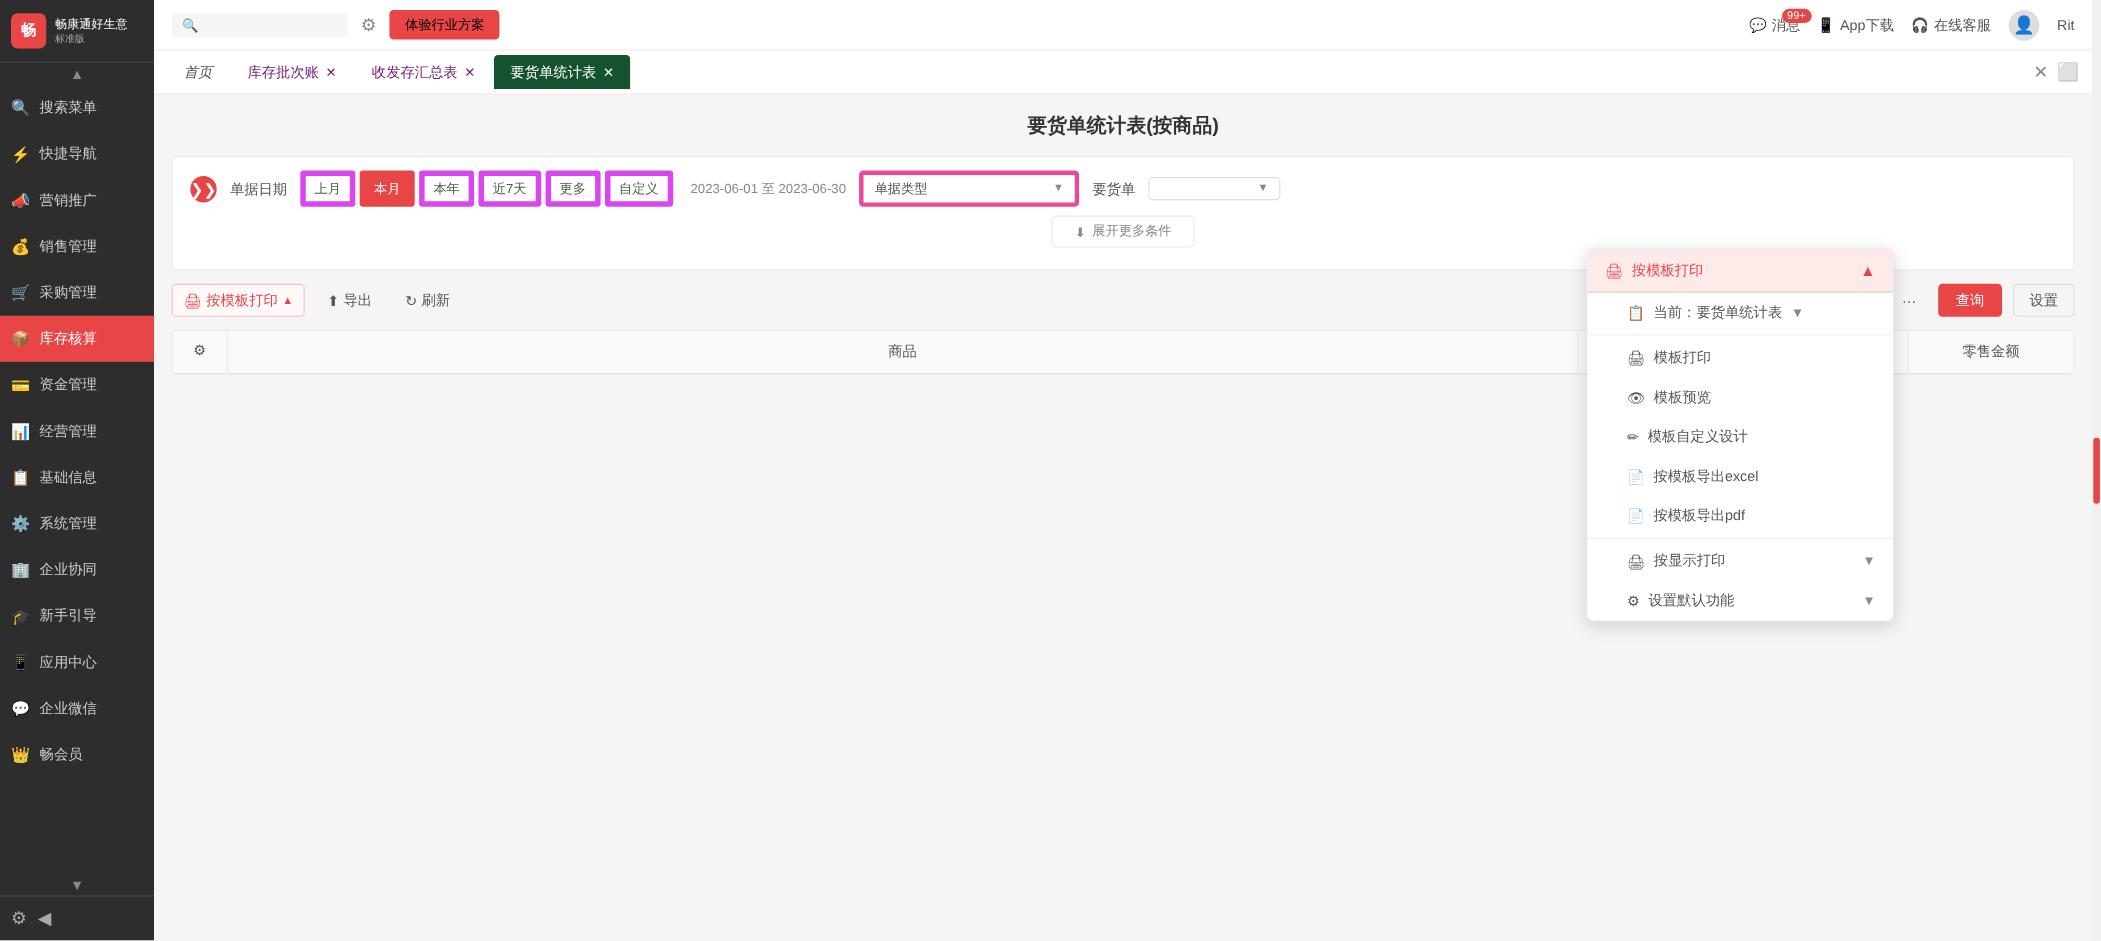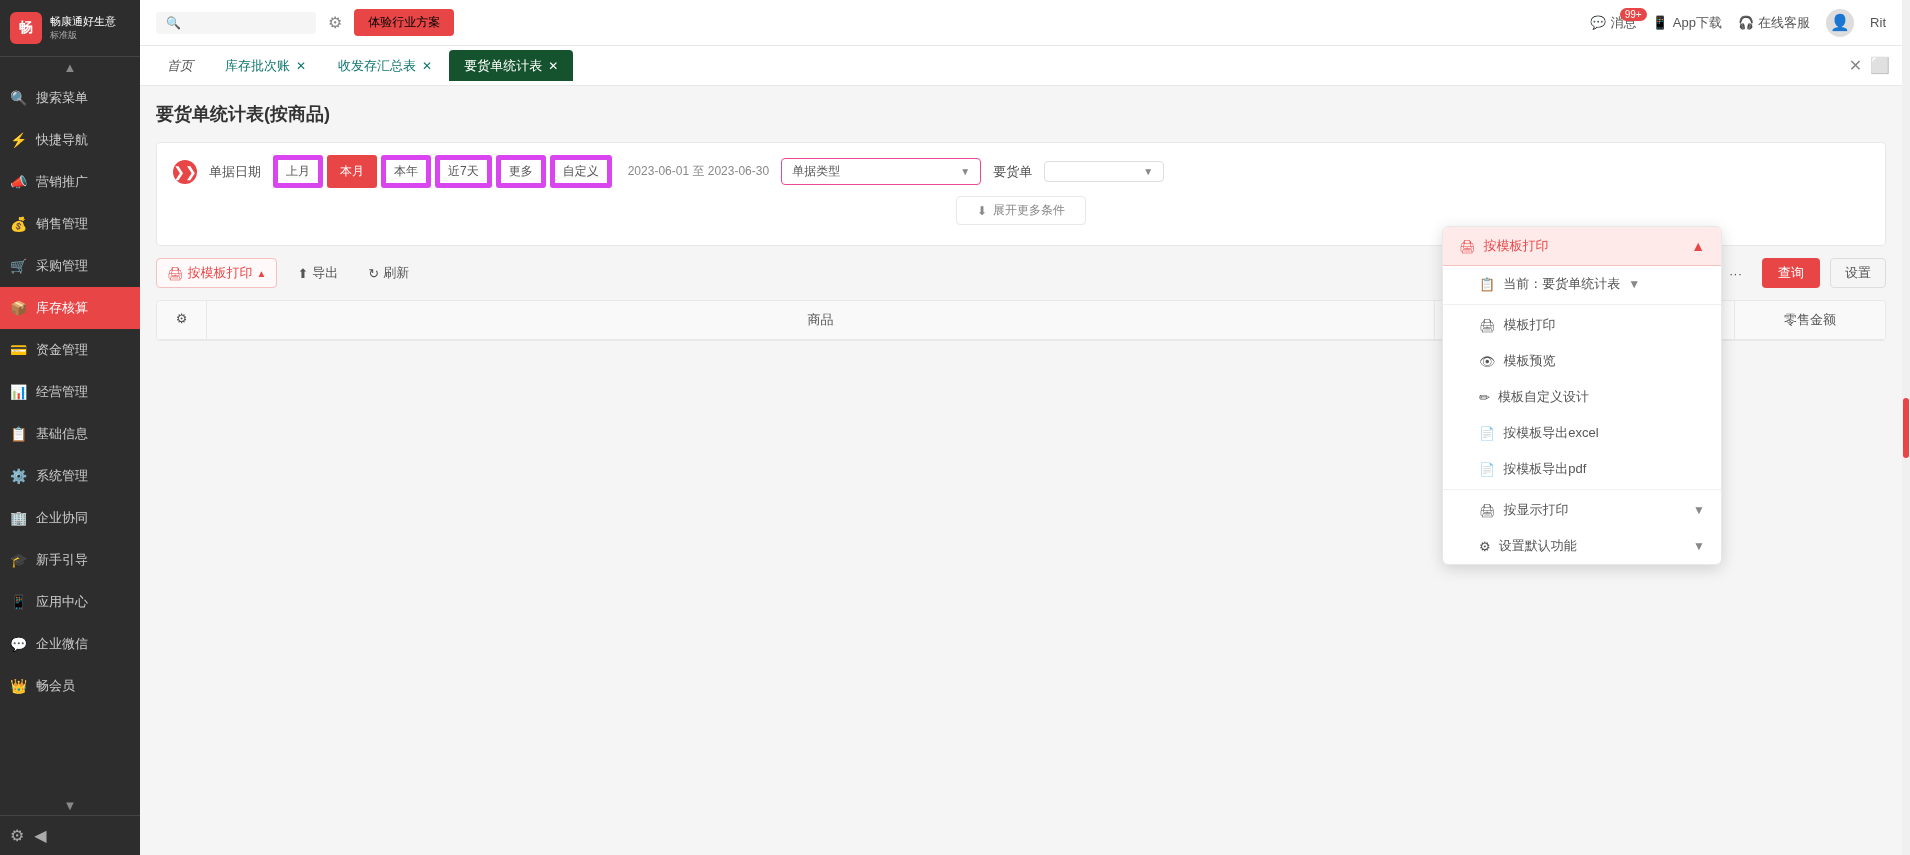--- a/index.html
+++ b/index.html
@@ -35,42 +35,42 @@
     .topbar-right { margin-left: auto; display: flex; align-items: center; gap: 16px; }
     .topbar-msg { display: flex; align-items: center; gap: 4px; color: #555; font-size: 13px; cursor: pointer; position: relative; }
     .badge { background: #e84646; color: white; border-radius: 10px; font-size: 10px; padding: 1px 5px; position: absolute; top: -6px; right: -10px; }
     .topbar-app { display: flex; align-items: center; gap: 4px; color: #555; font-size: 13px; cursor: pointer; }
     .topbar-service { display: flex; align-items: center; gap: 4px; color: #555; font-size: 13px; cursor: pointer; }
     .topbar-avatar { width: 28px; height: 28px; background: #ddd; border-radius: 50%; display: flex; align-items: center; justify-content: center; cursor: pointer; }
     .topbar-username { color: #555; font-size: 13px; cursor: pointer; }
 
     
     .tabs { height: 40px; background: #fff; border-bottom: 1px solid #e8e8e8; display: flex; align-items: center; padding: 0 12px; gap: 2px; flex-shrink: 0; }
-    .tab { display: flex; align-items: center; gap: 6px; padding: 6px 14px; border-radius: 4px 4px 0 0; font-size: 13px; cursor: pointer; color: #0f766e; white-space: nowrap; border: 1px solid transparent; border-bottom: none; }
+    .tab { display: flex; align-items: center; gap: 6px; padding: 6px 14px; border-radius: 4px 4px 0 0; font-size: 13px; cursor: pointer; color: #701a75; white-space: nowrap; border: 1px solid transparent; border-bottom: none; }
     .tab.active { background: #14532d; color: white; }
     .tab-close { font-size: 12px; color: inherit; line-height: 1; }
     .tab-home { color: #555; font-style: italic; }
 
     
     .content { flex: 1; overflow-y: auto; padding: 16px; position: relative; }
     .content::-webkit-scrollbar { width: 6px; }
     .content::-webkit-scrollbar-thumb { background: #ccc; border-radius: 3px; }
 
-    .page-title { font-size: 18px; font-weight: bold; color: #333; margin-bottom: 16px; }
+    .page-title { font-size: 18px; font-weight: bold; color: #333; margin-bottom: 16px; text-align: center; }
 
     
     .filter-bar { background: #fff; border-radius: 4px; padding: 12px 16px; margin-bottom: 12px; border: 1px solid #e8e8e8; }
     .filter-row { display: flex; align-items: center; gap: 12px; flex-wrap: wrap; }
     .filter-expand-btn { background: #e84646; color: white; border: none; border-radius: 50%; width: 24px; height: 24px; cursor: pointer; font-size: 14px; display: flex; align-items: center; justify-content: center; flex-shrink: 0; }
     .filter-label { color: #555; font-size: 13px; white-space: nowrap; }
     .date-btns { display: flex; align-items: center; gap: 4px; }
     .date-btn { padding: 3px 8px; border: 5px solid #d946ef; border-radius: 3px; background: #fff; color: #555; font-size: 12px; cursor: pointer; }
     .date-btn.active { background: #e84646; color: white; border-color: #e84646; }
     .date-range { font-size: 12px; color: #888; margin-left: 4px; }
-    .filter-select { display: flex; align-items: center; border: 1px solid #ec4899; border-radius: 4px; padding: 4px 10px; background: #fff; cursor: pointer; gap: 6px; min-width: 200px; }
+    .filter-select { display: flex; align-items: center; border: 4px solid #ec4899; border-radius: 4px; padding: 4px 10px; background: #fff; cursor: pointer; gap: 6px; min-width: 200px; }
     .filter-select span { font-size: 12px; color: #555; }
     .filter-select .arrow { color: #888; font-size: 10px; }
 
     
     .expand-more-bar { display: flex; align-items: center; justify-content: center; padding: 8px; }
     .expand-more-btn { display: flex; align-items: center; gap: 6px; color: #888; font-size: 12px; cursor: pointer; border: 1px solid #e8e8e8; border-radius: 4px; padding: 5px 20px; background: #fff; }
 
     
     .action-bar { display: flex; align-items: center; justify-content: flex-end; gap: 10px; margin-bottom: 12px; }
     .action-btn { display: flex; align-items: center; gap: 4px; border: none; background: transparent; cursor: pointer; color: #555; font-size: 13px; padding: 5px 10px; border-radius: 4px; }

